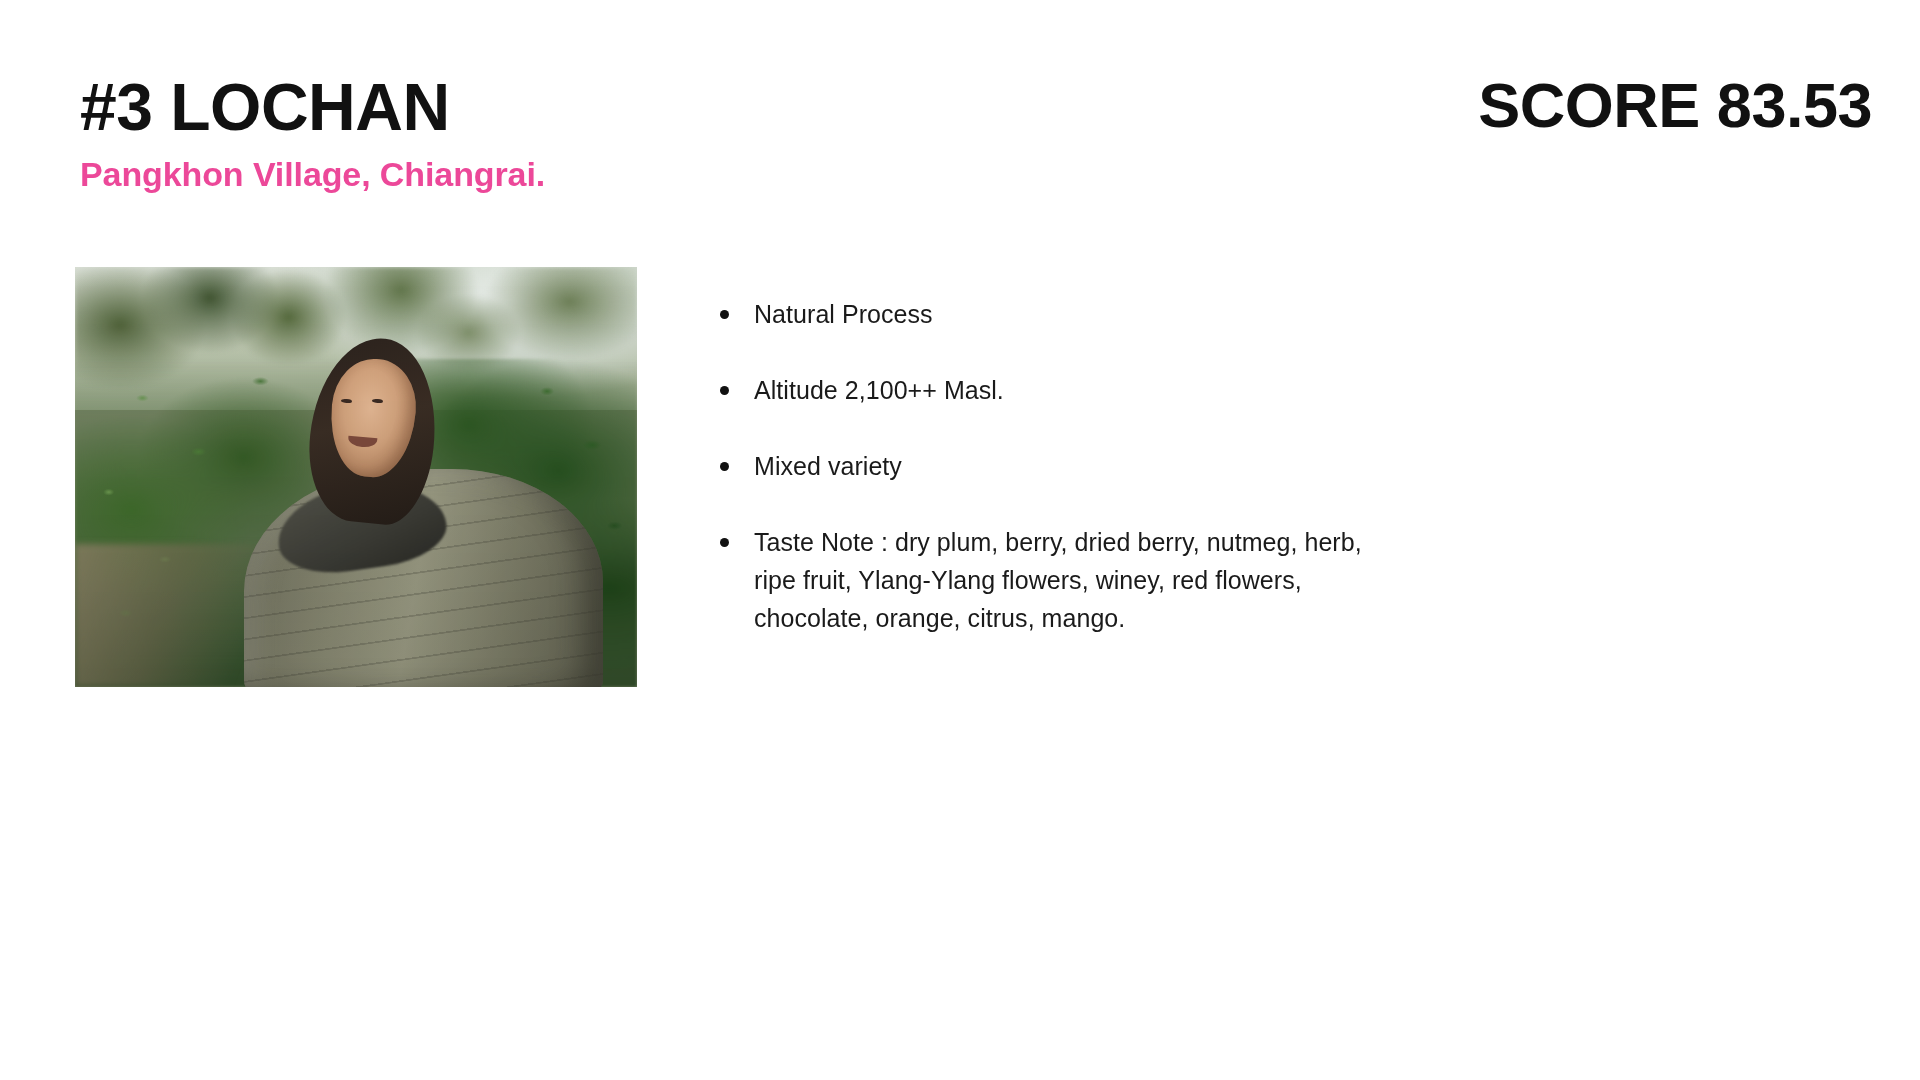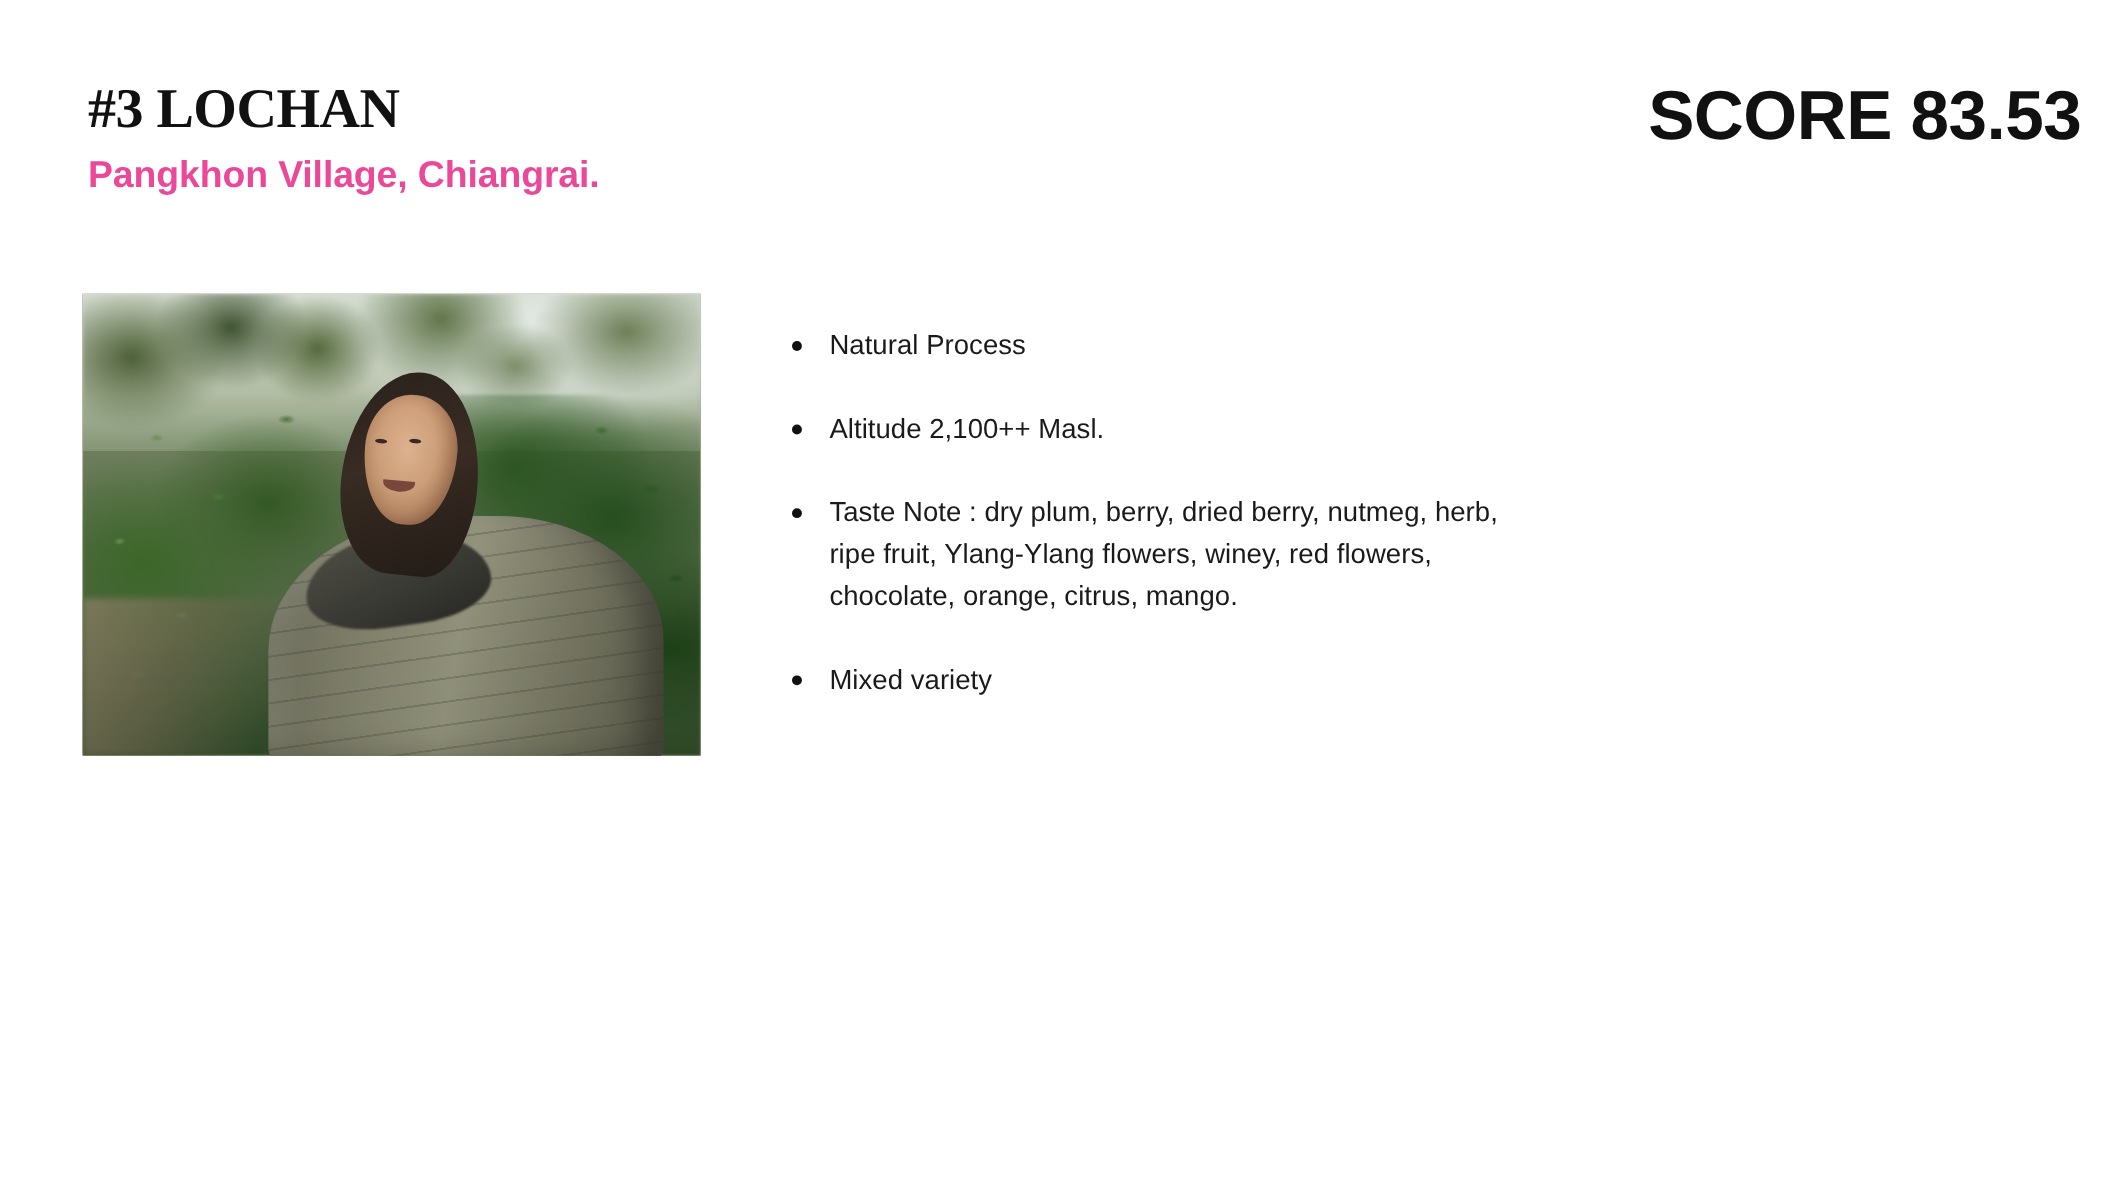--- a/index.html
+++ b/index.html
@@ -34,22 +34,22 @@
   }
 
   .title-block {
     position: absolute;
     left: 80px;
     top: 74px;
   }
 
   .producer-title {
     margin: 0;
-    font-family: Liberation Serif, serif;
-    font-size: 51px;
+    font-family: Liberation Sans, sans-serif;
+    font-size: 66px;
     font-weight: 700;
     letter-spacing: -0.5px;
     line-height: 1.0;
     color: #111111;
     white-space: nowrap;
   }
 
   .producer-origin {
     margin: 0;
     padding-top: 17px;
@@ -57,21 +57,21 @@
     font-size: 34px;
     font-weight: 700;
     letter-spacing: -0.1px;
     line-height: 1.0;
     color: #ec4899;
     white-space: nowrap;
   }
 
   .score-block {
     position: absolute;
-    right: 28px;
+    right: 48px;
     top: 74px;
     text-align: right;
   }
 
   .score-text {
     margin: 0;
     font-family: "Liberation Sans", sans-serif;
     font-size: 63px;
     font-weight: 700;
     letter-spacing: -0.5px;
@@ -353,27 +353,27 @@
       <li class="detail-item">
         <span class="bullet"></span>
         <span>Natural Process</span>
       </li>
 
       <li class="detail-item">
         <span class="bullet"></span>
         <span>Altitude 2,100++ Masl.</span>
       </li>
 
+      <li class="detail-item">
+        <span class="bullet"></span>
+        <span>Mixed variety</span>
+      </li>
+
       <li class="detail-item wide">
         <span class="bullet"></span>
         <span>Taste Note : dry plum, berry, dried berry, nutmeg, herb, ripe fruit, Ylang-Ylang flowers, winey, red flowers, chocolate, orange, citrus, mango.</span>
       </li>
 
-      <li class="detail-item">
-        <span class="bullet"></span>
-        <span>Mixed variety</span>
-      </li>
-
     </ul>
 
   </div>
 
 </div>
 
 </body></html>

